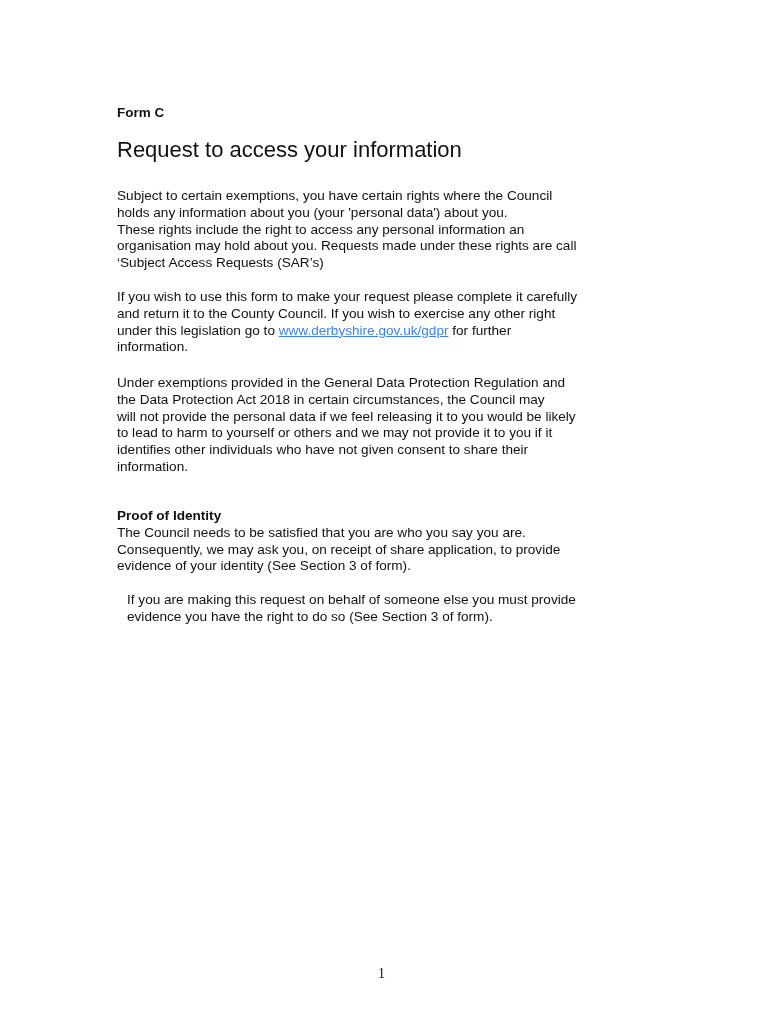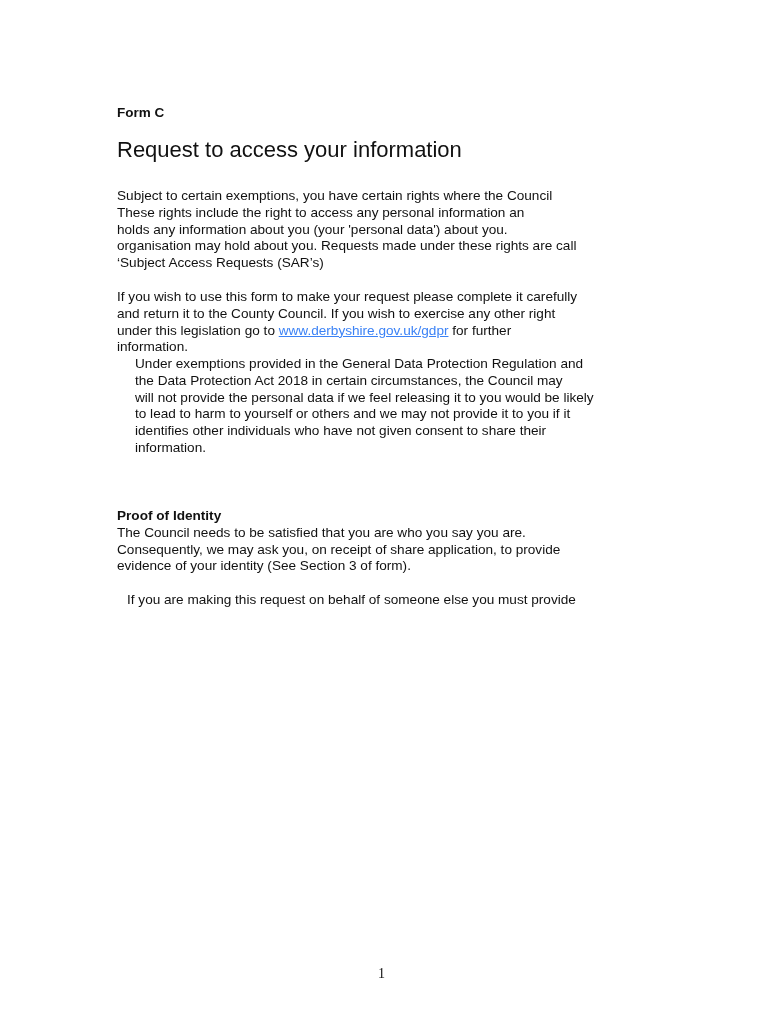--- a/index.html
+++ b/index.html
@@ -16,47 +16,48 @@
 </style>
 </head>
 <body>
 
 <div class="page">
   <div class="form-label">Form C</div>
   <div class="title">Request to access your information</div>
 
   <p class="para" style="top:188px;">
     <span class="line">Subject to certain exemptions, you have certain rights where the Council</span>
+    <span class="line">holds any information about you (your 'personal data') about you.</span>
     <span class="line">These rights include the right to access any personal information an</span>
-    <span class="line">holds any information about you (your 'personal data') about you.</span>
     <span class="line">organisation may hold about you.  Requests made under these rights are call</span>
     <span class="line">‘Subject Access Requests (SAR’s)</span>
   </p>
 
   <p class="para" style="top:289px;">
     <span class="line">If you wish to use this form to make your request please complete it carefully</span>
     <span class="line">and return it to the County Council. If you wish to exercise any other right</span>
     <span class="line"><span>under this legislation go to </span><a class="link" href="#">www.derbyshire.gov.uk/gdpr</a><span> for further</span></span>
     <span class="line">information.</span>
   </p>
 
-  <p class="para" style="top:356px;margin-left:18px;">
+  <p class="para" style="top:375px;">
     <span class="line">Under exemptions provided in the General Data Protection Regulation and</span>
     <span class="line">the Data Protection Act 2018 in certain circumstances, the Council may</span>
     <span class="line">will not provide the personal data if we feel releasing it to you would be likely</span>
     <span class="line">to lead to harm to yourself or others and we may not provide it to you if it</span>
     <span class="line">identifies other individuals who have not given consent to share their</span>
     <span class="line">information.</span>
   </p>
 
   <p class="para" style="top:508px;">
     <span class="line heading">Proof of Identity</span>
     <span class="line">The Council needs to be satisfied that you are who you say you are.</span>
     <span class="line">Consequently, we may ask you, on receipt of share application, to provide</span>
     <span class="line">evidence of your identity (See Section 3 of form).</span>
   </p>
 
   <p class="para" style="top:592px;margin-left:10px;">
     <span class="line">If you are making this request on behalf of someone else you must provide</span>
+    <span class="line">evidence you have the right to do so (See Section 3 of form).</span>
   </p>
 
   <div class="page-number">1</div>
 </div>
 
 </body></html>

